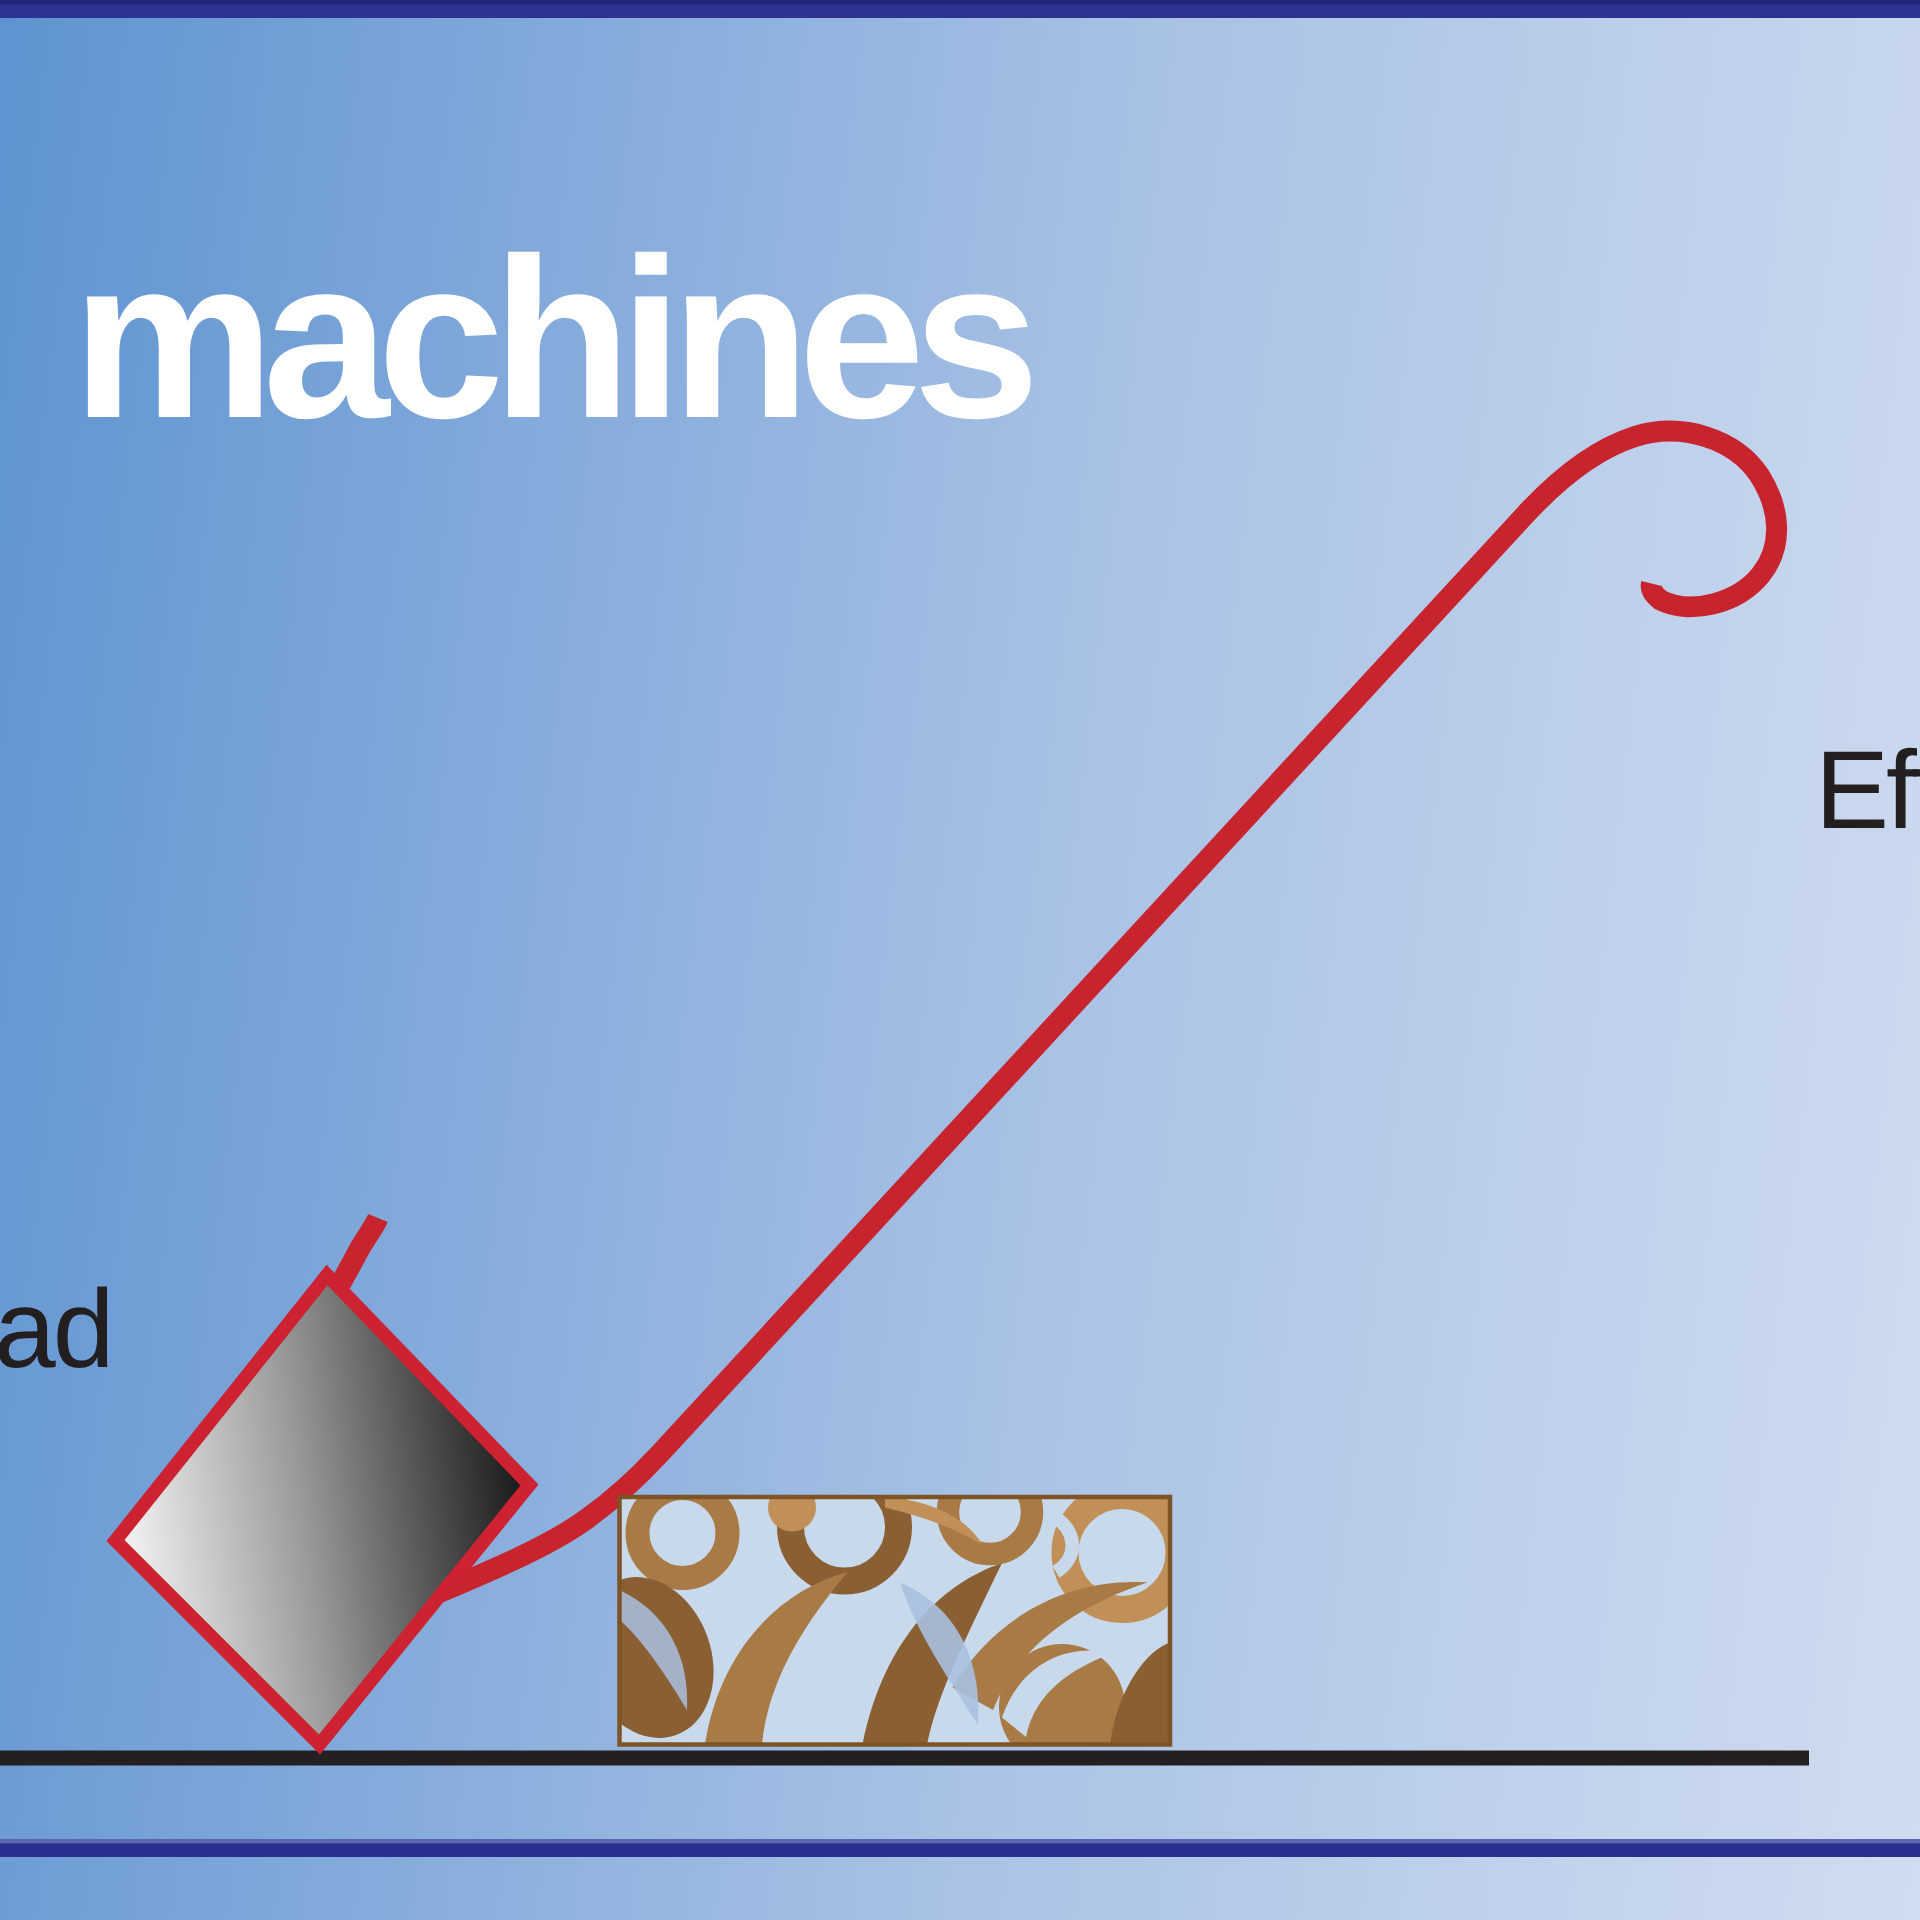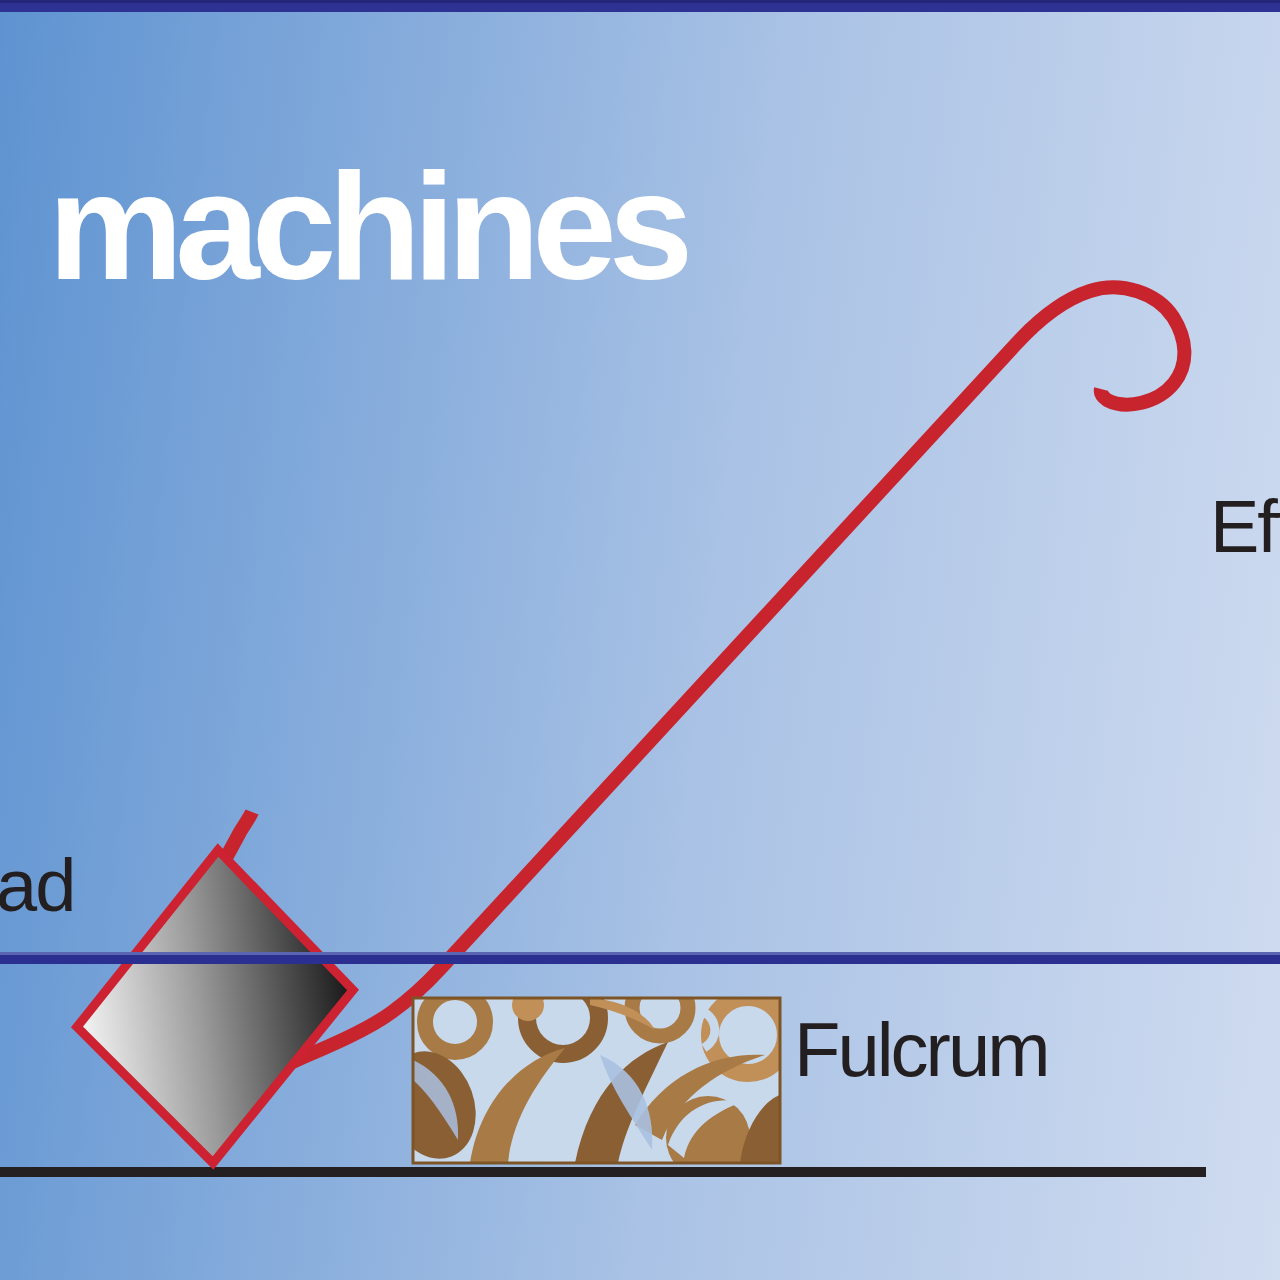--- a/index.html
+++ b/index.html
@@ -1,21 +1,21 @@
 <!DOCTYPE html>
 <html><head>
 <meta charset="utf-8">
 <style>
   html,body{margin:0;padding:0;}
   body{
     width:1280px;height:1280px;overflow:hidden;position:relative;
     font-family:"Liberation Sans", sans-serif;
     background:linear-gradient(97deg, var(--bg-left) 0%, var(--bg-mid) 55%, var(--bg-right) 100%);
   }
-  #stage{position:absolute;inset:0;width:1280px;height:964px;}
+  #stage{position:absolute;inset:0;width:1280px;height:1238px;}
   .bar{position:absolute;left:0;width:1280px;}
   #top-bar{top:0;height:12px;background:var(--top-bar);border-top:3px solid var(--top-bar-edge);box-sizing:border-box;}
   #bottom-bar{bottom:0;height:12px;background:var(--bottom-bar);border-top:3px solid var(--bottom-bar-edge);box-sizing:border-box;}
   svg{position:absolute;left:0;top:0;}
   .label{
     position:absolute;color:var(--label-text);line-height:1;white-space:nowrap;
     font-family:"Liberation Sans", sans-serif;
   }
   #title{
     position:absolute;left:48px;top:150px;color:var(--title-text);
@@ -74,17 +74,16 @@
         <path d="M700 1010 c 18 8 20 28 4 38" fill="none" stroke-width="9" stroke="#c9d9ec"></path>
         <path d="M590 998 C620 1000 645 1012 655 1030 C635 1018 612 1010 590 1005 Z" fill="#c09058"></path>
         <path d="M740 1163 C745 1125 765 1100 780 1095 L780 1163 Z" fill="#8a5f33"></path>
         <path d="M413 1060 C445 1075 460 1105 458 1140 C440 1110 425 1090 413 1080 Z" opacity="0.85" fill="#a8c0e0"></path>
       </g>
       <rect x="413" y="998" width="367" height="165" fill="none" stroke-width="3" stroke="#7d5426"></rect>
     </g>
   </svg>
 
   <div id="load-label" class="label">ad</div>
-  <div id="fulcrum-label" class="label">Fulcrum</div>
   <div id="effort-label" class="label">Eff</div>
 
   <div id="bottom-bar" class="bar"></div>
 </div>
 
 </body></html>

